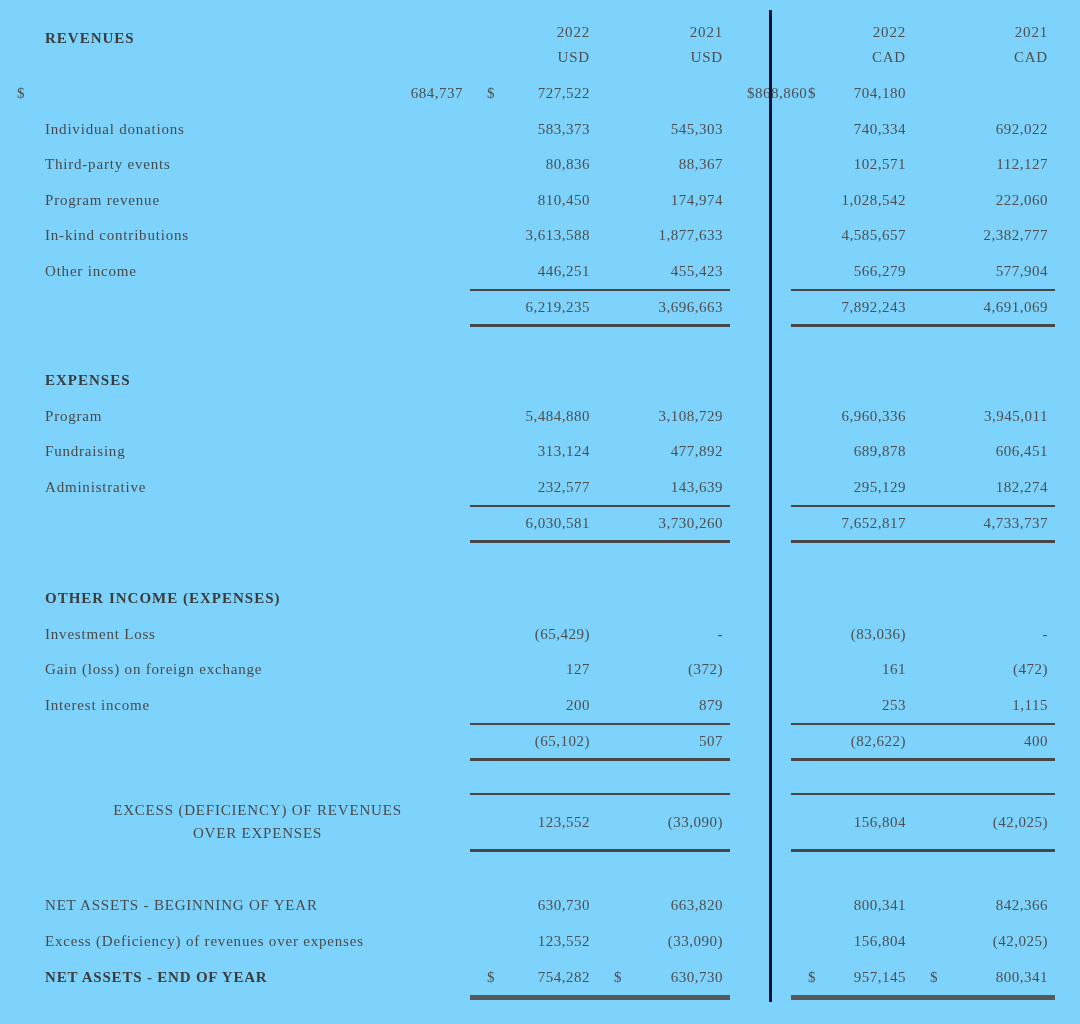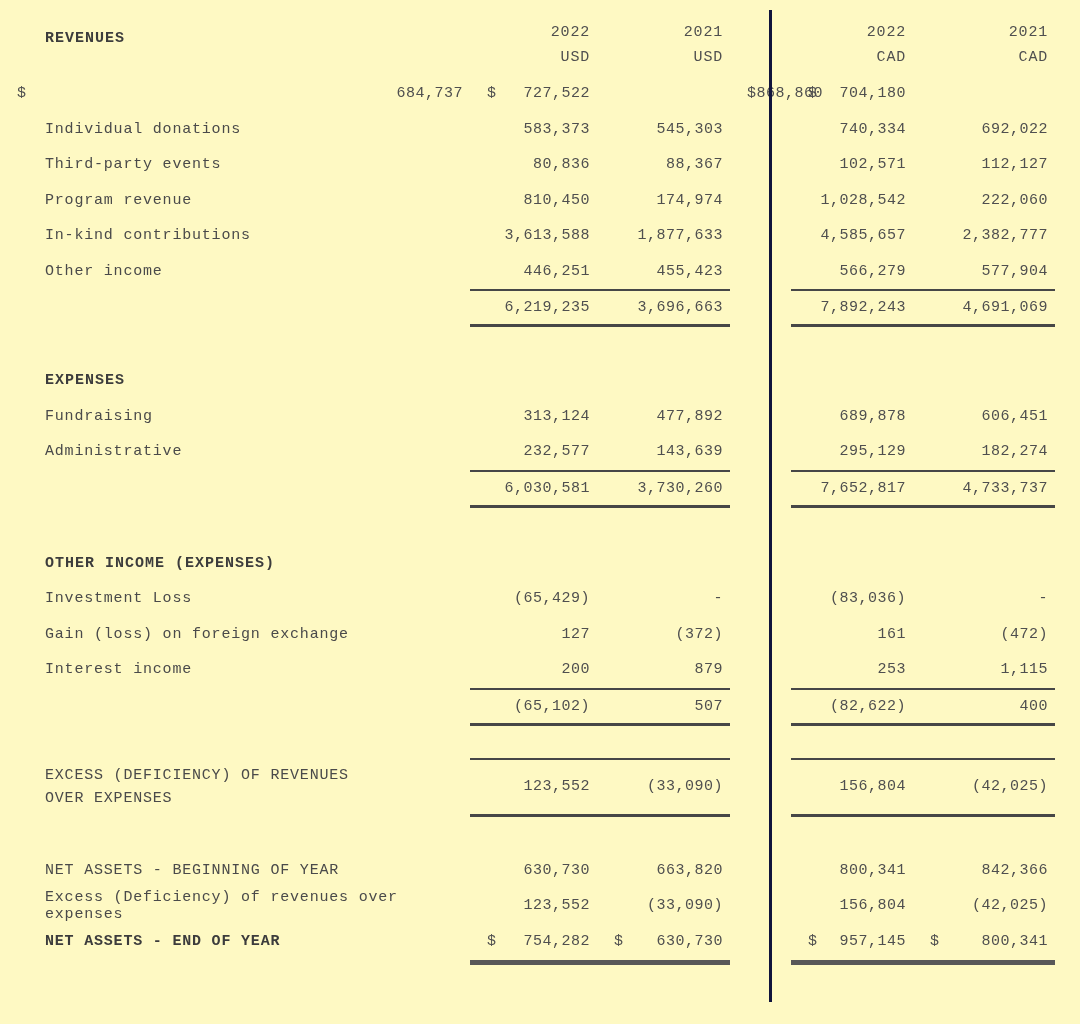--- a/index.html
+++ b/index.html
@@ -1,20 +1,20 @@
 <!DOCTYPE html>
 <html><head>
 <meta charset="utf-8">
 <style>
   html,body{margin:0;padding:0;background:#ffffff;}
   .sheet{
     position:relative;
     width:1080px;height:1024px;
-    background:#fef9c3;
-    font-family:Liberation Mono, monospace;
+    background:#7dd3fc;
+    font-family:Liberation Serif, serif;
     color:#4a4a4a;
     font-size:15px;
     letter-spacing:0.6px;
     overflow:hidden;
   }
   .divider{
     position:absolute;left:769px;top:10px;width:3px;height:992px;
     background:#10143c;
   }
   .row{
@@ -41,21 +41,21 @@
   
   .rr{align-items:stretch;}
   .rr .bar{background:#474747;}
   .bar.u{grid-column:2/4;}
   .bar.cd{grid-column:5/7;}
   .rr.h2{height:2px;} .rr.h2 .bar{height:2px;}
   .rr.h3{height:3px;} .rr.h3 .bar{height:3px;}
   .rr.h5{height:5px;} .rr.h5 .bar{height:5px;background:#585858;}
   .total-row{height:33px;}
   .excess-row{height:54px;}
-  .two-line div{line-height:23px;letter-spacing:0.8px;}
+  .two-line div{line-height:23px;letter-spacing:0.8px;text-align:center;}
   .spacer{width:100%;}
 </style>
 </head>
 <body>
 
 <div class="sheet">
   <div class="divider"></div>
 
   <div class="row header-row">
     <div class="c label title">REVENUES</div>
@@ -158,20 +158,28 @@
 
   <div class="row">
     <div class="c label title">EXPENSES</div>
     <div class="c"></div>
       <div class="c"></div>
       <div class="c"></div>
       <div class="c"></div>
       <div class="c"></div>
   </div>
   <div class="row">
+    <div class="c label">Program</div>
+    <div class="c num">5,484,880</div>
+    <div class="c num">3,108,729</div>
+    <div class="c"></div>
+    <div class="c num">6,960,336</div>
+    <div class="c num">3,945,011</div>
+  </div>
+  <div class="row">
     <div class="c label">Fundraising</div>
     <div class="c num">313,124</div>
     <div class="c num">477,892</div>
     <div class="c"></div>
     <div class="c num">689,878</div>
     <div class="c num">606,451</div>
   </div>
   <div class="row">
     <div class="c label">Administrative</div>
     <div class="c num">232,577</div>

